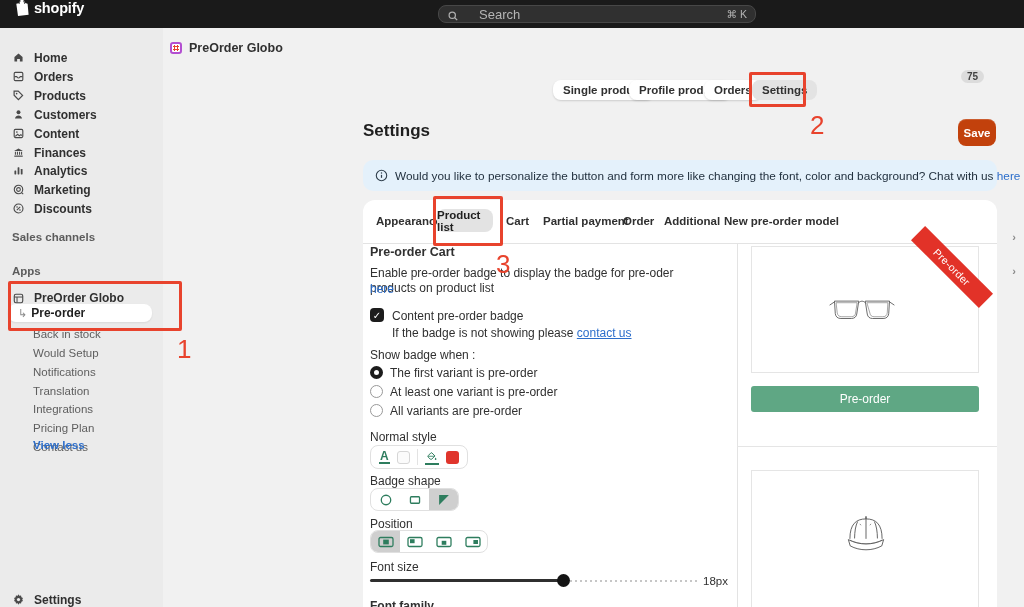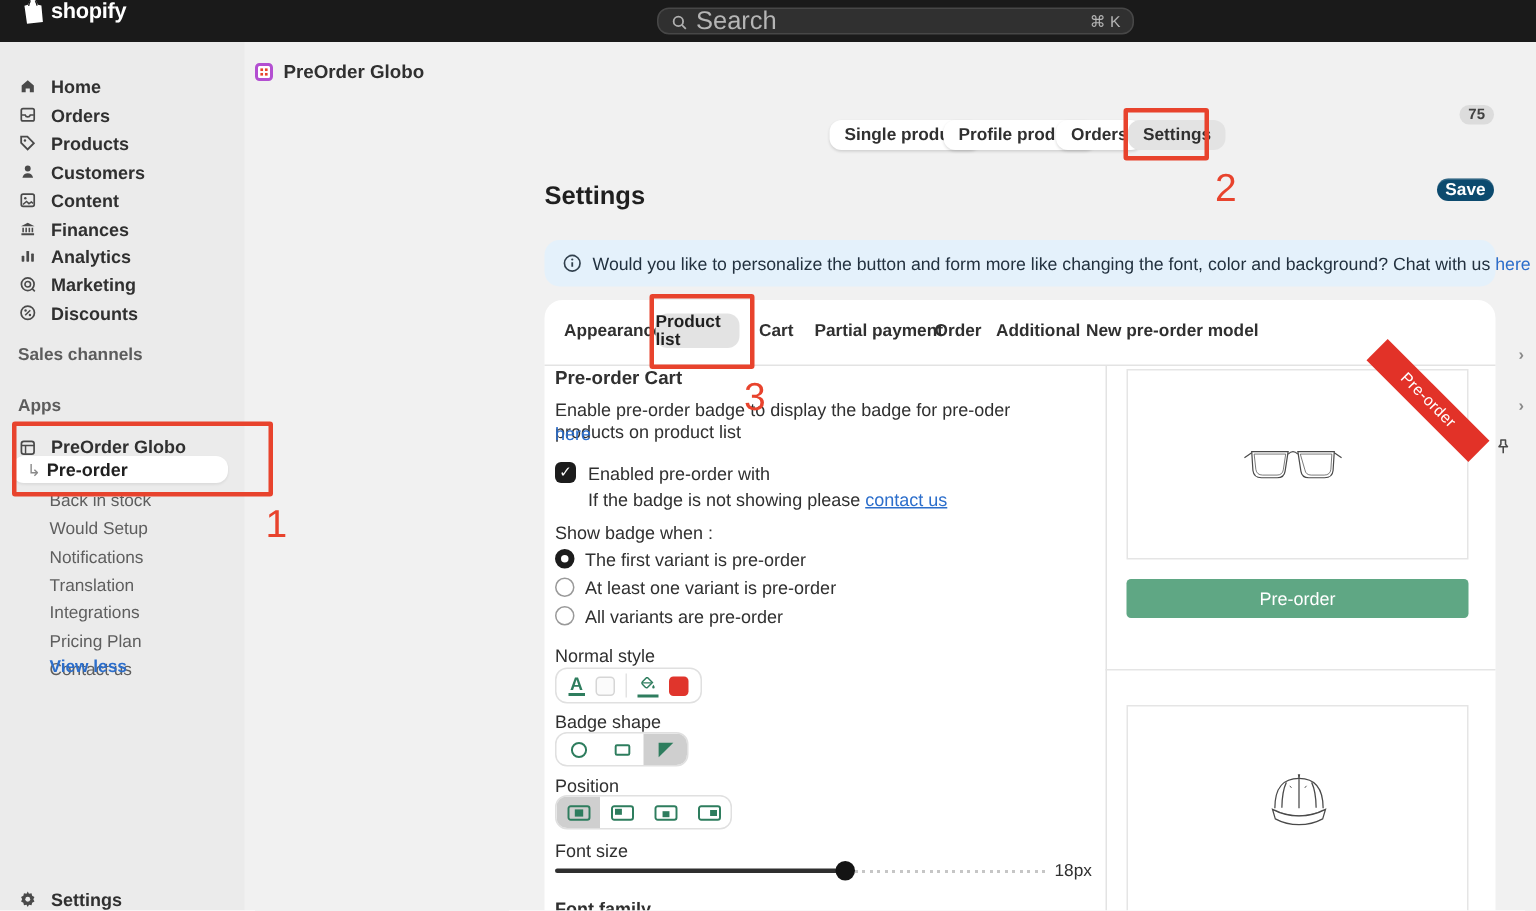--- a/index.html
+++ b/index.html
@@ -5,25 +5,25 @@
   html,body{margin:0;padding:0}
   .stage{position:relative;width:1024px;height:607px;overflow:hidden;background:#f1f1f1;
          font-family:"Liberation Sans",sans-serif;color:#303030;-webkit-font-smoothing:antialiased}
   .abs{position:absolute}
   
   .topbar{left:0;top:0;width:1024px;height:28px;background:#1a1a1a;display:flex;align-items:center}
   .logo{position:absolute;left:14px;top:0;height:15px;display:flex;align-items:center;gap:5px}
   .logo .word{color:#fff;font-size:14.5px;font-weight:700;letter-spacing:-.2px}
   .searchbox{position:absolute;left:438px;top:5px;width:318px;height:18px;background:#303030;
              border:1px solid #474747;border-radius:8px;display:flex;align-items:center;padding:0 8px;box-sizing:border-box}
-  .searchbox .ph{color:#b5b5b5;font-size:17px;margin-left:5px;flex:1}
+  .searchbox .ph{color:#b5b5b5;font-size:13px;margin-left:20px;flex:1}
   .searchbox .kbd{color:#b5b5b5;font-size:10.5px}
   
   .sidebar{left:0;top:28px;width:163px;height:579px;background:#ebebeb}
-  .srow{position:absolute;left:12px;right:4px;height:19px;display:flex;align-items:center;gap:9px;
+  .srow{position:absolute;left:12px;right:16px;height:19px;display:flex;align-items:center;gap:9px;
         font-size:12px;font-weight:600;color:#303030;cursor:default}
   .srow .icn{width:13px;height:13px;color:#4a4a4a;flex:0 0 13px;display:flex}
   .badge{margin-left:auto;background:#dcdcdc;border-radius:7px;font-size:10px;font-weight:600;color:#424242;
          padding:1px 6px;margin-right:24px}
   .shead{position:absolute;left:12px;right:8px;height:16px;display:flex;align-items:center;
          font-size:11.5px;font-weight:600;color:#5c5c5c}
   .shead .chev{margin-left:auto;color:#8a8a8a;font-size:11px}
   .ssub{position:absolute;left:33px;height:16px;display:flex;align-items:center;font-size:11.5px;font-weight:400;color:#5e5e5e}
   .selpill{position:absolute;left:8px;top:304px;width:144px;height:18px;background:#fff;border-radius:8px;
            display:flex;align-items:center;box-shadow:0 1px 2px rgba(0,0,0,.08)}
@@ -32,21 +32,21 @@
   
   .appicon{width:12px;height:12px;border-radius:3px;border:2px solid #b34fd1;background:#fff;box-sizing:border-box;
            display:flex;align-items:center;justify-content:center}
   .appicon .dots{width:6px;height:6px;background-image:radial-gradient(#e8432d 1px,transparent 1.1px);
                  background-size:3px 3px}
   .htitle{font-size:12.5px;font-weight:700;color:#303030}
   
   .vpill{position:absolute;top:80px;height:20px;line-height:20px;padding:0 10px;background:#fff;border-radius:8px;
          font-size:11.5px;font-weight:600;color:#303030;box-shadow:0 1px 2px rgba(0,0,0,.15)}
   .vpill.active{background:#e3e3e3;box-shadow:none}
-  .savebtn{position:absolute;left:958px;top:119px;width:38px;height:15px;background:#0c4a6e;color:#fff;
+  .savebtn{position:absolute;left:958px;top:119px;width:38px;height:27px;background:#c2410c;color:#fff;
            border-radius:8px;font-size:11.5px;font-weight:600;display:flex;align-items:center;justify-content:center;
            box-shadow:inset 0 1px 0 rgba(255,255,255,.15)}
   .h1{position:absolute;left:363px;top:121px;font-size:17px;font-weight:700;color:#1f1f1f}
   
   .banner{position:absolute;left:363px;top:160px;width:634px;height:31px;background:#e4f1fb;border-radius:10px;
           display:flex;align-items:center;padding:0 12px;box-sizing:border-box;gap:7px;font-size:11.8px;color:#22313f}
   .banner a{color:#2c6ecb;text-decoration:none}
   
   .card{position:absolute;left:363px;top:200px;width:634px;height:420px;background:#fff;border-radius:12px 12px 0 0}
   .tabrow{position:absolute;left:0;top:0;width:634px;height:43px;border-bottom:1px solid #e3e3e3}
@@ -324,21 +324,21 @@
     </div>
     <div class="vdiv"></div>
 
     <div class="f flabel" style="left:7px;top:45px;font-size:12.5px">Pre-order Cart</div>
     <div class="f" style="left:7px;top:66px;width:352px;line-height:15px">Enable pre-order badge to display the badge for pre-oder products on product list</div>
     <a class="f link" style="left:7px;top:82px" href="#">here</a>
 
     <div class="chk" style="left:7px;top:108px">
         <span>✓</span>
       </div>
-    <div class="f" style="left:29px;top:109px">Enabled pre-order with</div>
+    <div class="f" style="left:29px;top:109px">Content pre-order badge</div>
     <div class="f" style="left:29px;top:126px">
       <span>If the badge is not showing please</span>
       <a class="linku" href="#">contact us</a>
     </div>
 
     <div class="f" style="left:7px;top:148px">Show badge when :</div>
 
     <div class="radio sel" style="left:7px;top:166px"></div>
     <div class="f" style="left:27px;top:166px">The first variant is pre-order</div>
     <div class="radio" style="left:7px;top:185px"></div>

